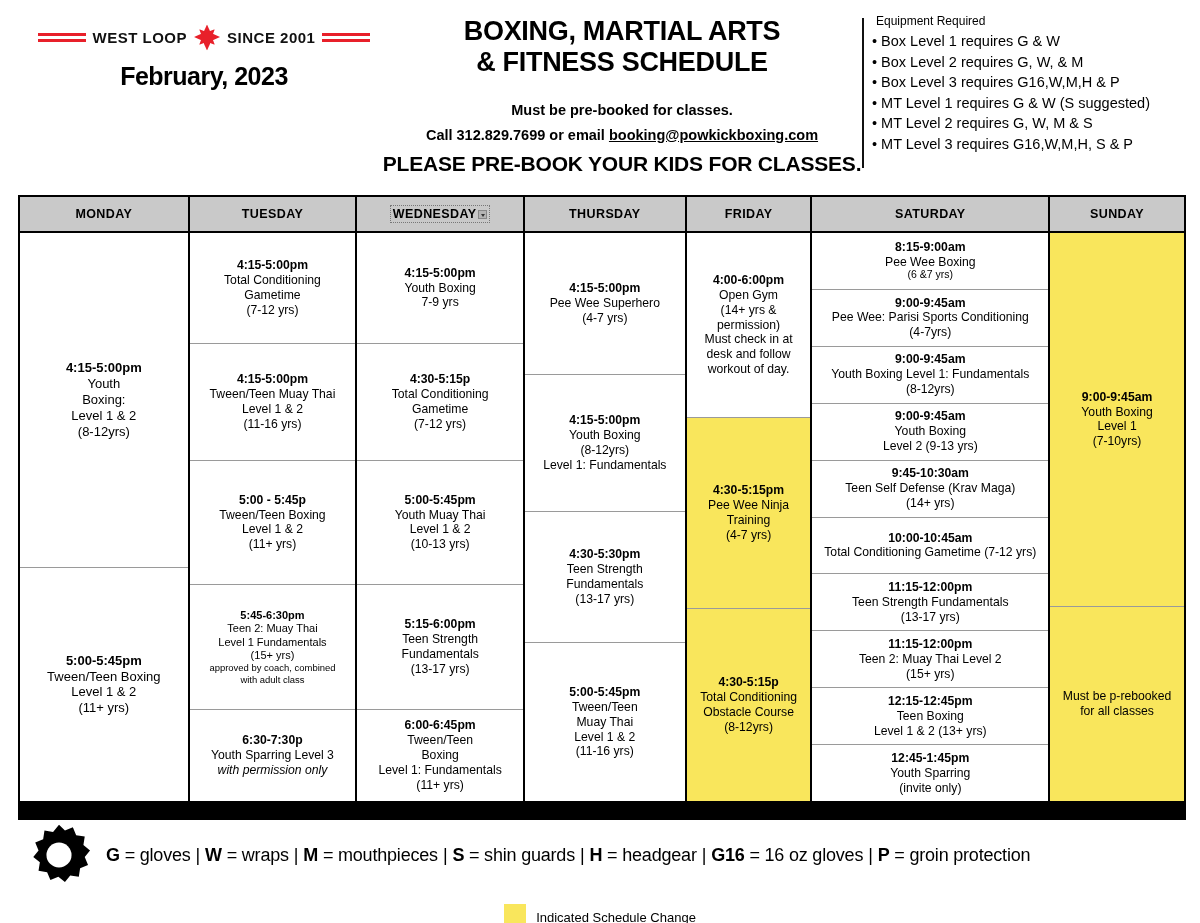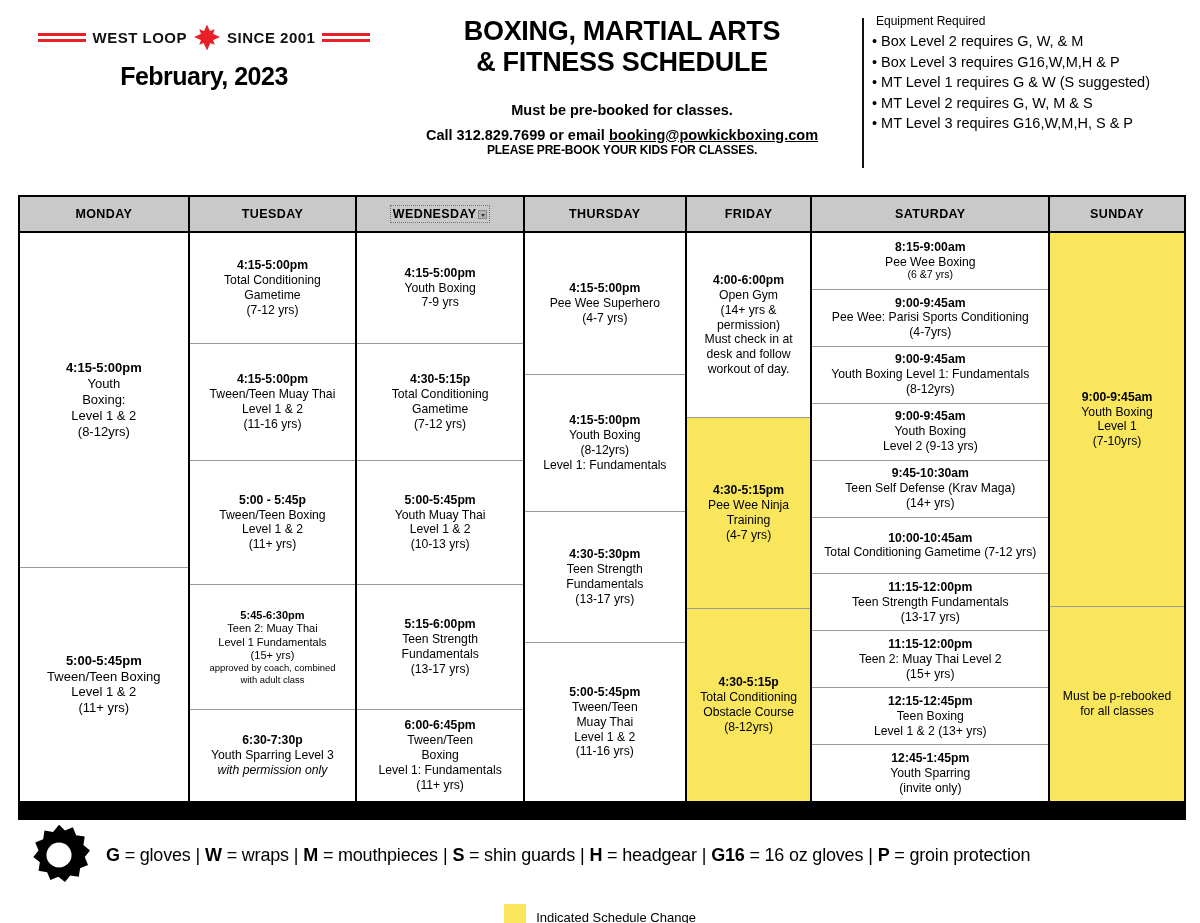--- a/index.html
+++ b/index.html
@@ -45,21 +45,21 @@
   .star-d1 { transform: rotate(45deg); }
   .star-d2 { transform: rotate(-45deg); }
 
   .month { margin-top: 12px; font-size: 25px; font-weight: 800; letter-spacing: -0.5px; }
 
   .title-block { position: absolute; left: 382px; top: 16px; width: 480px; text-align: center; }
   .main-title { font-size: 27px; font-weight: 800; line-height: 1.14; letter-spacing: -0.3px; }
   .sub1 { margin-top: 24px; font-size: 14.5px; font-weight: 700; }
   .sub2 { margin-top: 9px; font-size: 14.5px; font-weight: 700; }
   .sub2 a { color: #000; text-decoration: underline; }
-  .sub3 { margin-top: 0; font-size: 12px; font-weight: 800; letter-spacing: -0.2px; }
+  .sub3 { margin-top: 9px; font-size: 21px; font-weight: 800; letter-spacing: -0.2px; }
 
   .divider-v { position:absolute; left: 862px; top: 18px; width: 2px; height: 150px; background: #111; }
 
   .equip { position: absolute; left: 872px; top: 14px; width: 324px; }
   .equip-title { font-size: 12px; font-weight: 500; margin-left: 4px; margin-bottom: 3px; }
   .equip li { list-style: none; font-size: 14.5px; line-height: 1.42; white-space: nowrap; }
   .equip li::before { content: "\2022"; margin-right: 4px; }
 
   
   .table-wrap { position:absolute; left: 18px; top: 195px; width: 1168px; }
@@ -151,20 +151,21 @@
       <div class="sub1">Must be pre-booked for classes.</div>
       <div class="sub2"><span>Call 312.829.7699 or email </span><a href="#">booking@powkickboxing.com</a></div>
       <div class="sub3">PLEASE PRE-BOOK YOUR KIDS FOR CLASSES.</div>
     </div>
 
     <div class="divider-v"></div>
 
     <div class="equip">
       <div class="equip-title">Equipment Required</div>
       <ul id="equip-list">
+          <li>Box Level 1 requires G &amp; W</li>
           <li>Box Level 2 requires G, W, &amp; M</li>
           <li>Box Level 3 requires G16,W,M,H &amp; P</li>
           <li>MT Level 1 requires G &amp; W (S suggested)</li>
           <li>MT Level 2 requires G, W, M &amp; S</li>
           <li>MT Level 3 requires G16,W,M,H, S &amp; P</li>
         </ul>
     </div>
   </div>
 
   <div class="table-wrap">

